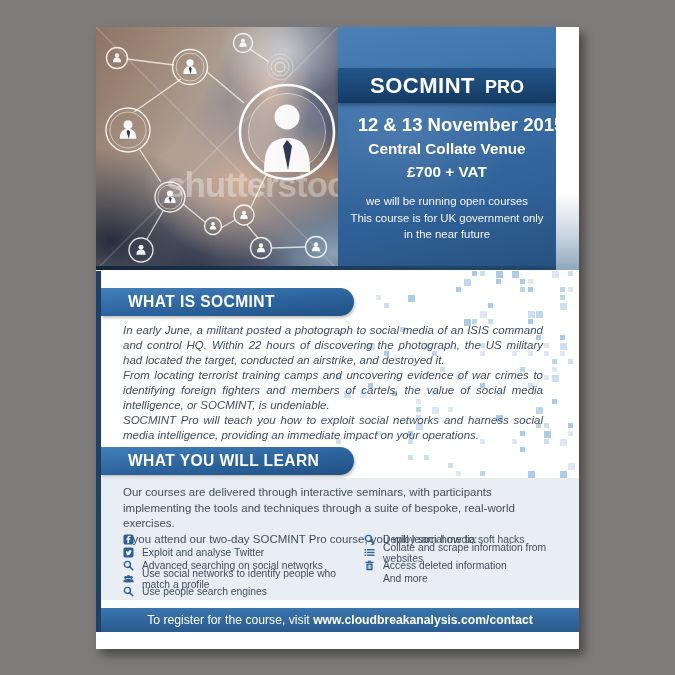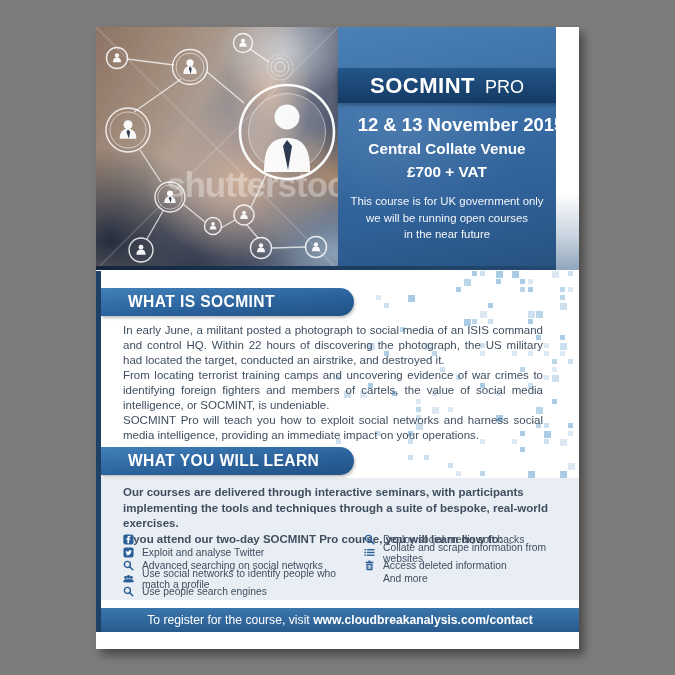--- a/index.html
+++ b/index.html
@@ -33,46 +33,46 @@
   .hero-edge{position:absolute;left:0;top:239px;width:460px;height:4px;
     background:linear-gradient(90deg,#16263a,#1d3c5f 55%,#224a72);}
 
   .panel{position:absolute;left:242px;top:0;width:218px;height:243px;text-align:center;color:#fff;
     background:
       radial-gradient(150px 110px at 30% 45%, rgba(255,255,255,.08), rgba(255,255,255,0) 75%),
       linear-gradient(168deg,#4b81b6 0%,#3a6ea6 40%,#2f6097 72%,#26527e 100%);}
   .band{position:absolute;left:0;top:41px;width:218px;height:35px;line-height:35px;
     background:linear-gradient(180deg,#23568a,#143a63);box-shadow:0 2px 4px rgba(9,24,43,.4);}
   .band .main{font-size:22px;font-weight:800;letter-spacing:.5px;}
-  .band .pro{font-size:18px;font-weight:400;text-transform:uppercase;margin-left:10px;}
+  .band .pro{font-size:18px;font-weight:700;text-transform:uppercase;margin-left:10px;}
   .p-date{position:absolute;left:0;top:87px;width:246px;font-size:18.5px;font-weight:700;}
   .p-venue{position:absolute;left:0;top:113px;width:218px;font-size:15.3px;font-weight:700;}
   .p-price{position:absolute;left:0;top:136px;width:218px;font-size:15.3px;font-weight:700;}
   .p-note{position:absolute;left:0;top:166px;width:218px;font-size:11.4px;line-height:16.5px;
     color:rgba(255,255,255,.95);}
   .strip{position:absolute;left:460px;top:0;width:23px;height:243px;
     background:linear-gradient(180deg,#ffffff 0%,#ffffff 68%,#c9d4df 86%,#8fa6bd 100%);}
 
   
   .pattern{position:absolute;left:232px;top:244px;width:251px;height:210px;overflow:hidden;}
   .pattern i{position:absolute;display:block;}
   .stripe{position:absolute;left:0;top:244px;width:5px;height:361px;background:#1d4166;}
   .banner{position:absolute;left:5px;width:253px;height:28px;line-height:28px;color:#fff;
     font-size:15.6px;font-weight:700;letter-spacing:.4px;padding-left:27px;
     border-radius:0 14px 14px 0;z-index:2;
     background:linear-gradient(175deg,#4180ba 0%,#2c639d 55%,#1f5185 100%);
     box-shadow:1px 2px 3px rgba(0,0,0,.25);}
   .banner.b1{top:261px;}
   .banner.b2{top:420px;}
   .paras{position:absolute;left:27px;top:296px;width:420px;z-index:1;
-    font-size:11.5px;line-height:15px;color:#3f4e5f;text-align:justify;}
+    font-size:11.5px;line-height:15px;color:#3f4e5f;text-align:justify;font-style:italic;}
   .paras p{margin:0;}
   .learn-bg{position:absolute;left:5px;top:451px;width:478px;height:122px;background:#e9eef4;z-index:1;}
   .learn-intro{position:absolute;left:27px;top:458px;width:432px;z-index:2;
-    font-size:11.5px;line-height:15.5px;color:#3f4e5f;font-weight:bold;}
+    font-size:11.5px;line-height:15.5px;color:#3f4e5f;}
   .learn-intro p{margin:0;}
   .cols{position:absolute;left:27px;top:506px;width:445px;z-index:2;}
   .cols ul{list-style:none;margin:0;padding:0;position:absolute;top:0;}
   .cols ul.lcol{left:0;width:235px;}
   .cols ul.rcol{left:241px;width:210px;}
   .cols li{display:flex;align-items:center;height:13px;font-size:10.3px;color:#3f4e5f;}
   .bicon{width:11px;height:11px;flex:0 0 11px;margin-right:8px;}
   .bicon svg{display:block;width:11px;height:11px;}
   .bfill{fill:#2b5f98;}
   .footerbar{position:absolute;left:5px;top:581px;width:478px;height:24px;line-height:24px;
@@ -149,22 +149,22 @@
         </svg>
       </div>
       <div class="panel">
         <div class="band">
           <span class="main">SOCMINT</span><span class="pro">Pro</span>
         </div>
         <div class="p-date">12 &amp; 13 November 2015</div>
         <div class="p-venue">Central Collate Venue</div>
         <div class="p-price">£700 + VAT</div>
         <div class="p-note">
+          <div>we will be running open courses</div>
           <div>This course is for UK government only</div>
-          <div>we will be running open courses</div>
           <div>in the near future</div>
         </div>
       </div>
       <div class="strip"></div>
       <div class="hero-edge"></div>
     </div>
 
     <div class="pattern">
         <i style="left: 144px; top: 0px; width: 5px; height: 5px; background: rgb(170, 204, 229);"></i>
         <i style="left: 152px; top: 0px; width: 5px; height: 5px; background: rgb(205, 224, 239);"></i>

